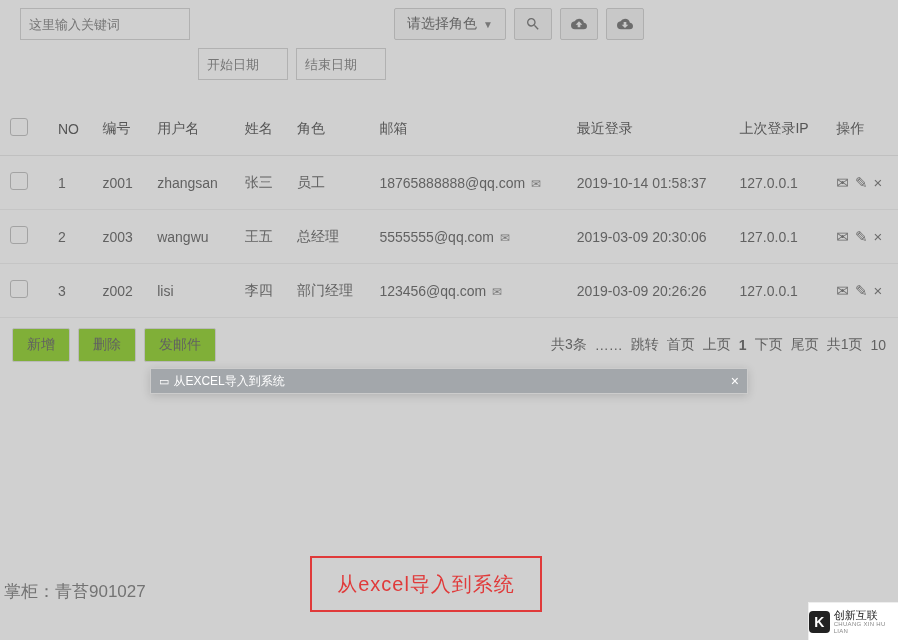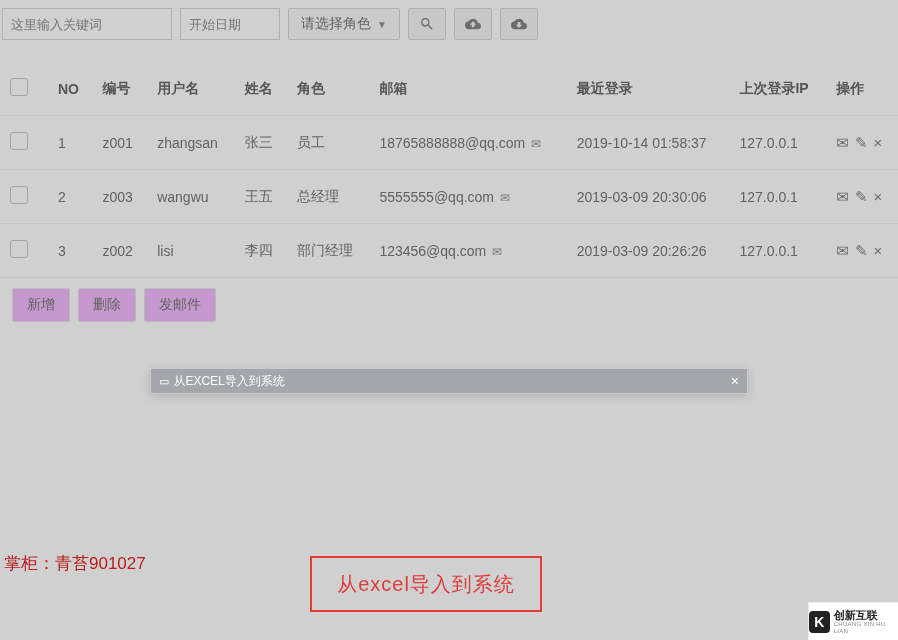--- a/index.html
+++ b/index.html
@@ -10,33 +10,33 @@
     background: #fff;
     width: 898px;
     height: 640px;
     position: relative;
     overflow: hidden;
   }
   
   .toolbar {
     display: flex;
     gap: 8px;
-    padding: 8px 2px;
+    padding: 8px 20px;
     align-items: flex-start;
   }
   .toolbar input.txt {
     height: 32px;
     border: 1px solid #d0d0d0;
     padding: 0 8px;
     font-size: 13px;
     color: #888;
     background: #fff;
   }
   .toolbar .kw { width: 170px; }
-  .toolbar .date { width: 100px; }
+  .toolbar .date { width: 90px; margin-top: 40px; }
   .toolbar .role-select {
     height: 32px;
     border: 1px solid #ccc;
     background: #f8f8f8;
     padding: 0 12px;
     display: flex;
     align-items: center;
     gap: 6px;
     color: #555;
     border-radius: 2px;
@@ -63,21 +63,21 @@
     margin-top: 14px;
   }
   table.data th, table.data td {
     padding: 16px 10px;
     text-align: left;
     color: #555;
     font-size: 14px;
     white-space: nowrap;
   }
   table.data th {
-    font-weight: 700;
+    font-weight: 400;
     color: #444;
     border-bottom: 1px solid #e6e6e6;
   }
   table.data tbody tr {
     border-bottom: 1px solid #eee;
   }
   .chk {
     width: 18px; height: 18px;
     border: 1.5px solid #bbb;
     border-radius: 3px;
@@ -89,21 +89,21 @@
 
   
   .footer {
     display: flex;
     justify-content: space-between;
     align-items: center;
     padding: 10px 12px 14px 12px;
   }
   .footer .btns { display: flex; gap: 8px; }
   .btn {
-    background: #f0abfc;
+    background: #84cc16;
     border: 1px solid #ddd;
     padding: 7px 14px;
     border-radius: 2px;
     font-size: 14px;
     color: #555;
     cursor: pointer;
   }
   .pagination {
     font-size: 14px;
     color: #555;
@@ -186,22 +186,22 @@
     background: transparent;
   }
   .red-note-box span {
     color: #e03a3a;
     font-size: 20px;
     letter-spacing: 1px;
   }
 
   .author-note {
     position: absolute;
-    left: 4px; top: 552px;
-    color: #b91c1c;
+    left: 4px; top: 580px;
+    color: #737373;
     font-size: 17px;
     font-weight: 500;
     z-index: 30;
   }
 
   
   .brand {
     position: absolute;
     right: 0; bottom: 0;
     width: 90px; height: 38px;
@@ -218,29 +218,30 @@
   }
   .brand .logo {
     width: 22px; height: 22px;
     background: #222;
     border-radius: 4px;
     display: flex; align-items: center; justify-content: center;
     color: #fff; font-weight: bold;
     font-size: 14px;
   }
   .brand .txts { line-height: 1.1; }
-  .brand .t1 { font-size: 11px; font-weight: 700; color:#222;}
+  .brand .t1 { font-size: 11px; font-weight: 400; color:#222;}
   .brand .t2 { font-size: 6px; color:#888; letter-spacing:0.3px;}
 </style>
 </head>
 <body>
 
 <div class="toolbar">
   <input class="txt kw" placeholder="这里输入关键词" style="">
   <input class="txt date" placeholder="开始日期" style="">
+  <input class="txt date" placeholder="结束日期" style="">
   <div class="role-select">
     <span>请选择角色</span>
     <span class="caret">▼</span>
   </div>
   <div class="icon-btn">
     <svg viewBox="0 0 24 24">
         <path d="M15.5 14h-.79l-.28-.27A6.471 6.471 0 0016 9.5 6.5 6.5 0 109.5 16c1.61 0 3.09-.59 4.23-1.57l.27.28v.79l5 4.99L20.49 19l-4.99-5zm-6 0C7.01 14 5 11.99 5 9.5S7.01 5 9.5 5 14 7.01 14 9.5 11.99 14 9.5 14z"></path>
       </svg>
   </div>
   <div class="icon-btn">
@@ -327,20 +328,36 @@
       </tr>
     </tbody>
 </table>
 
 <div class="footer">
   <div class="btns">
     <div class="btn">新增</div>
     <div class="btn">删除</div>
     <div class="btn">发邮件</div>
   </div>
+  <div class="pagination">
+    <span>
+      <span>共</span><span>3</span><span>条</span>
+    </span>
+    <span>……</span>
+    <span>跳转</span>
+    <span>首页</span>
+    <span>上页</span>
+    <span style="font-weight:600;">1</span>
+    <span>下页</span>
+    <span>尾页</span>
+    <span>
+      <span>共</span><span>1</span><span>页</span>
+    </span>
+    <span>10</span>
+  </div>
 </div>
 
 <div class="overlay"></div>
 
 <div class="modal">
   <div class="modal-header">
     <div class="ttl">
       <span class="win-ic">▭</span>
       <span>从EXCEL导入到系统</span>
     </div>

